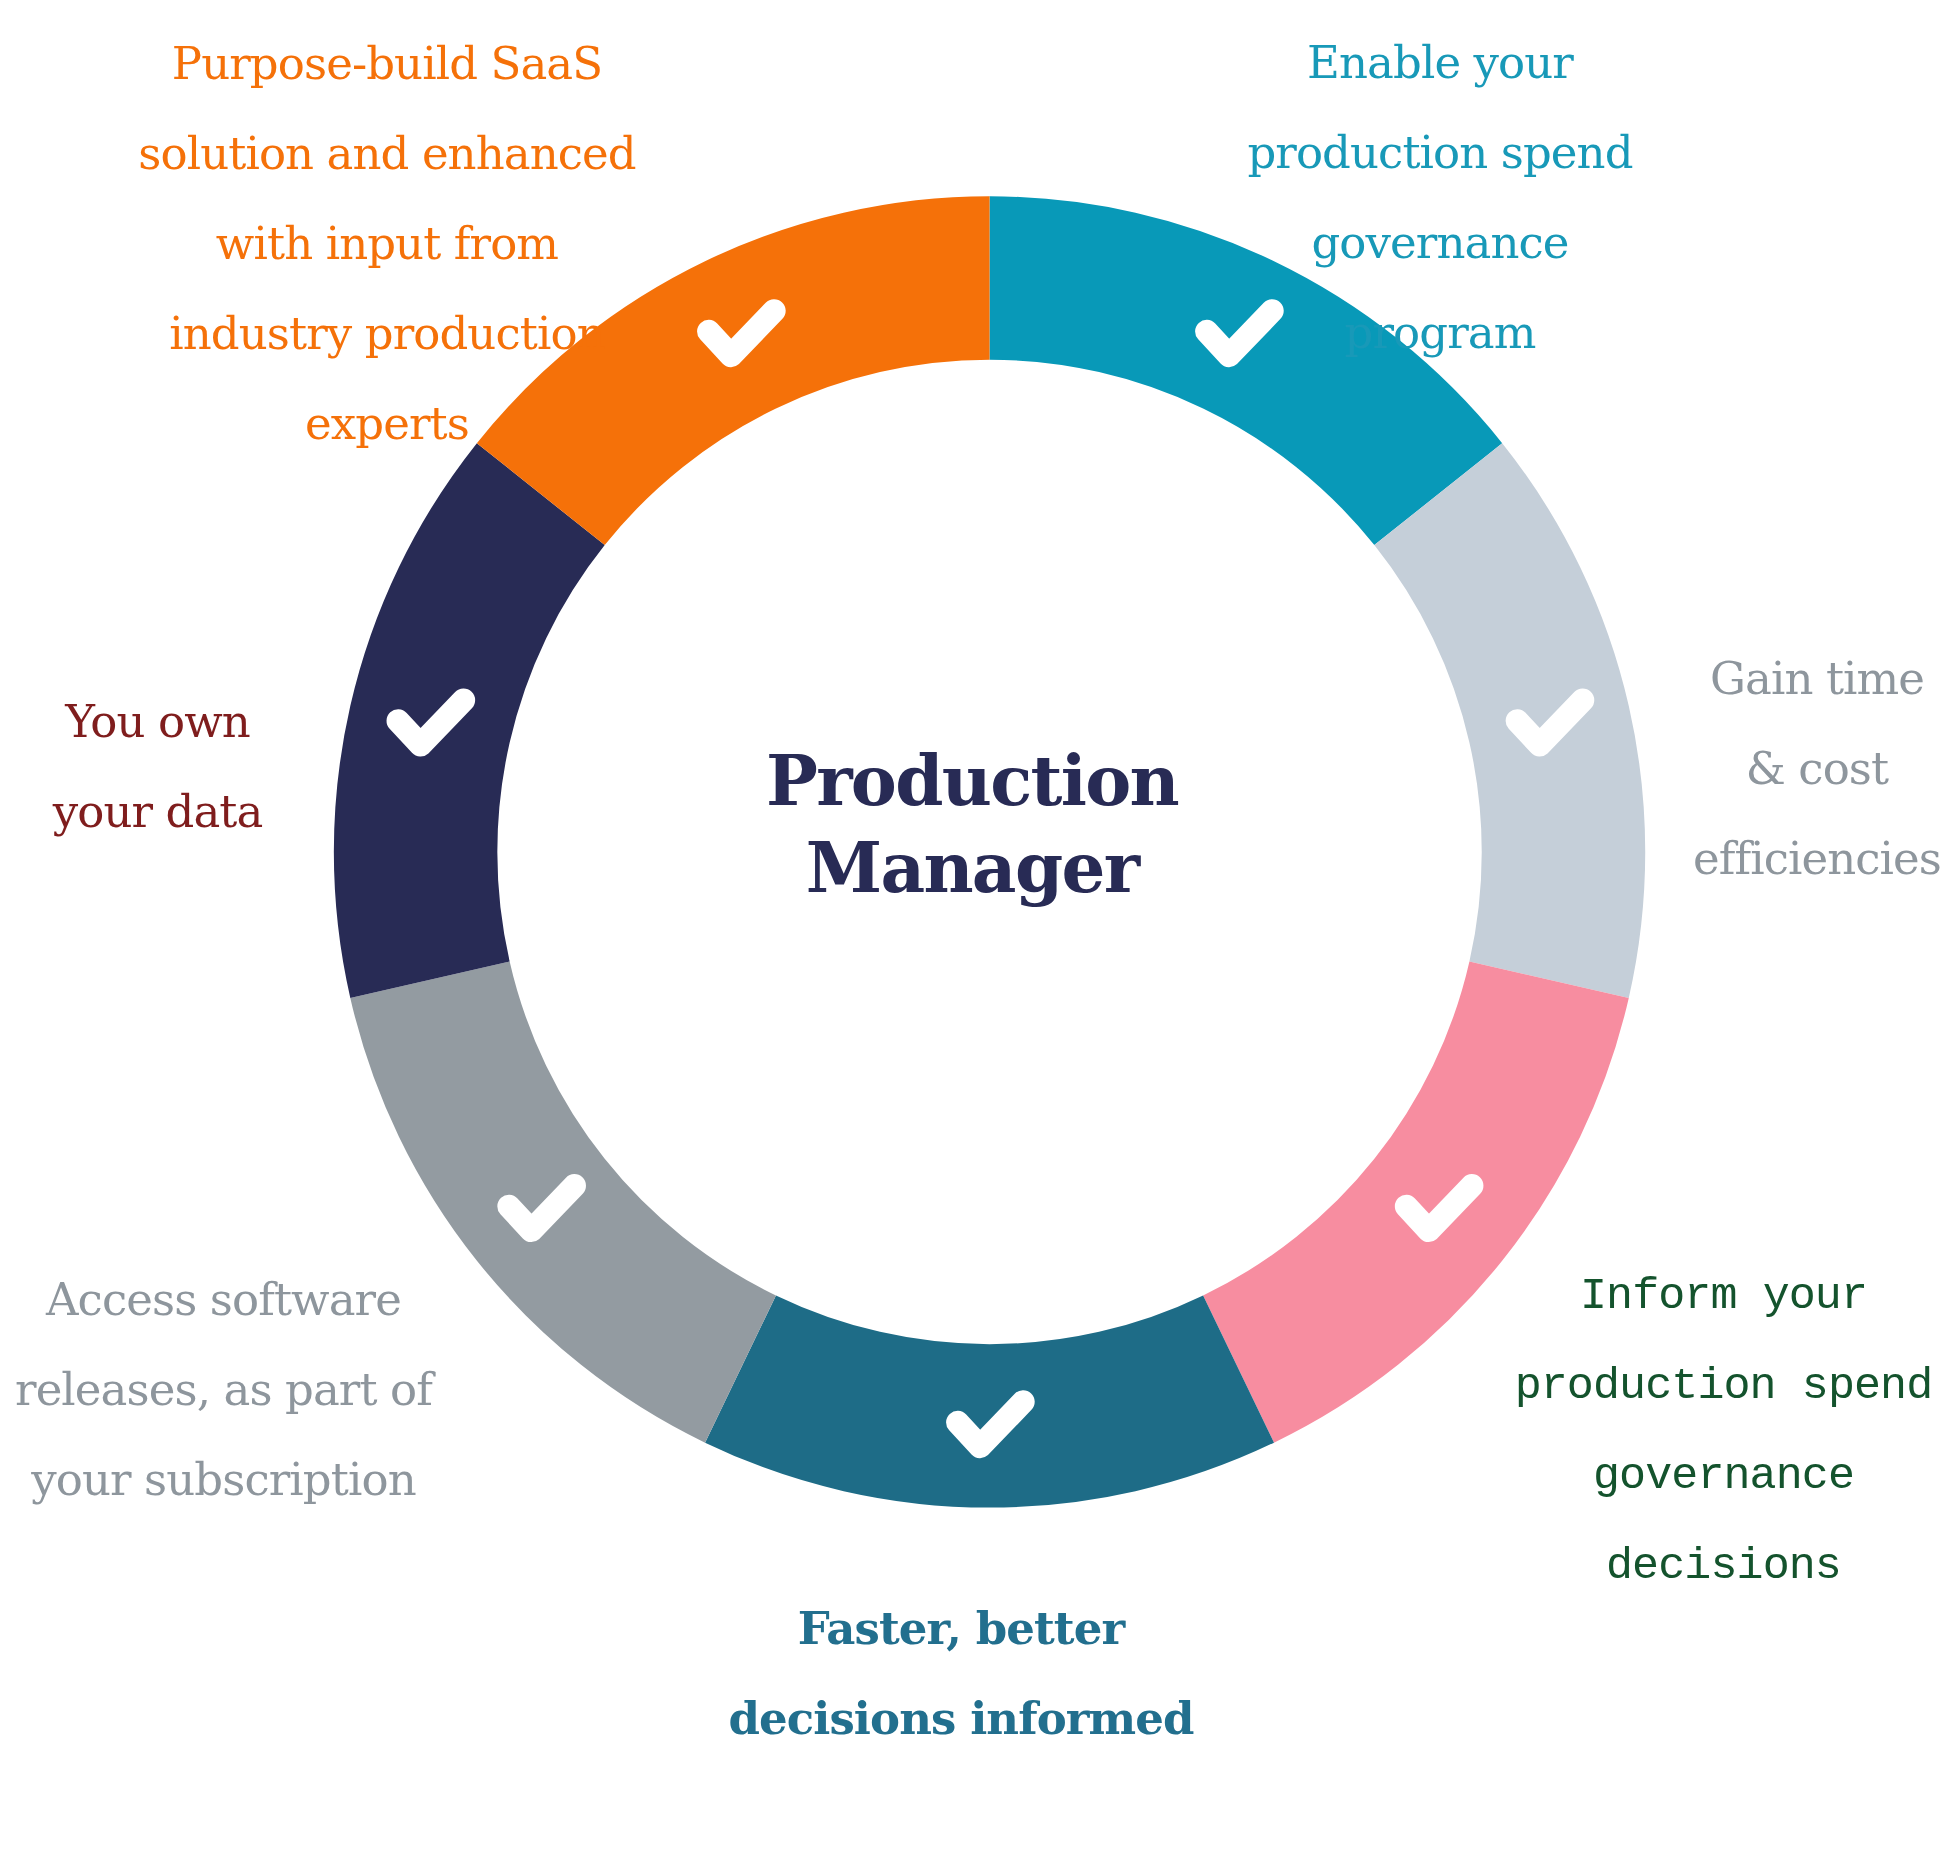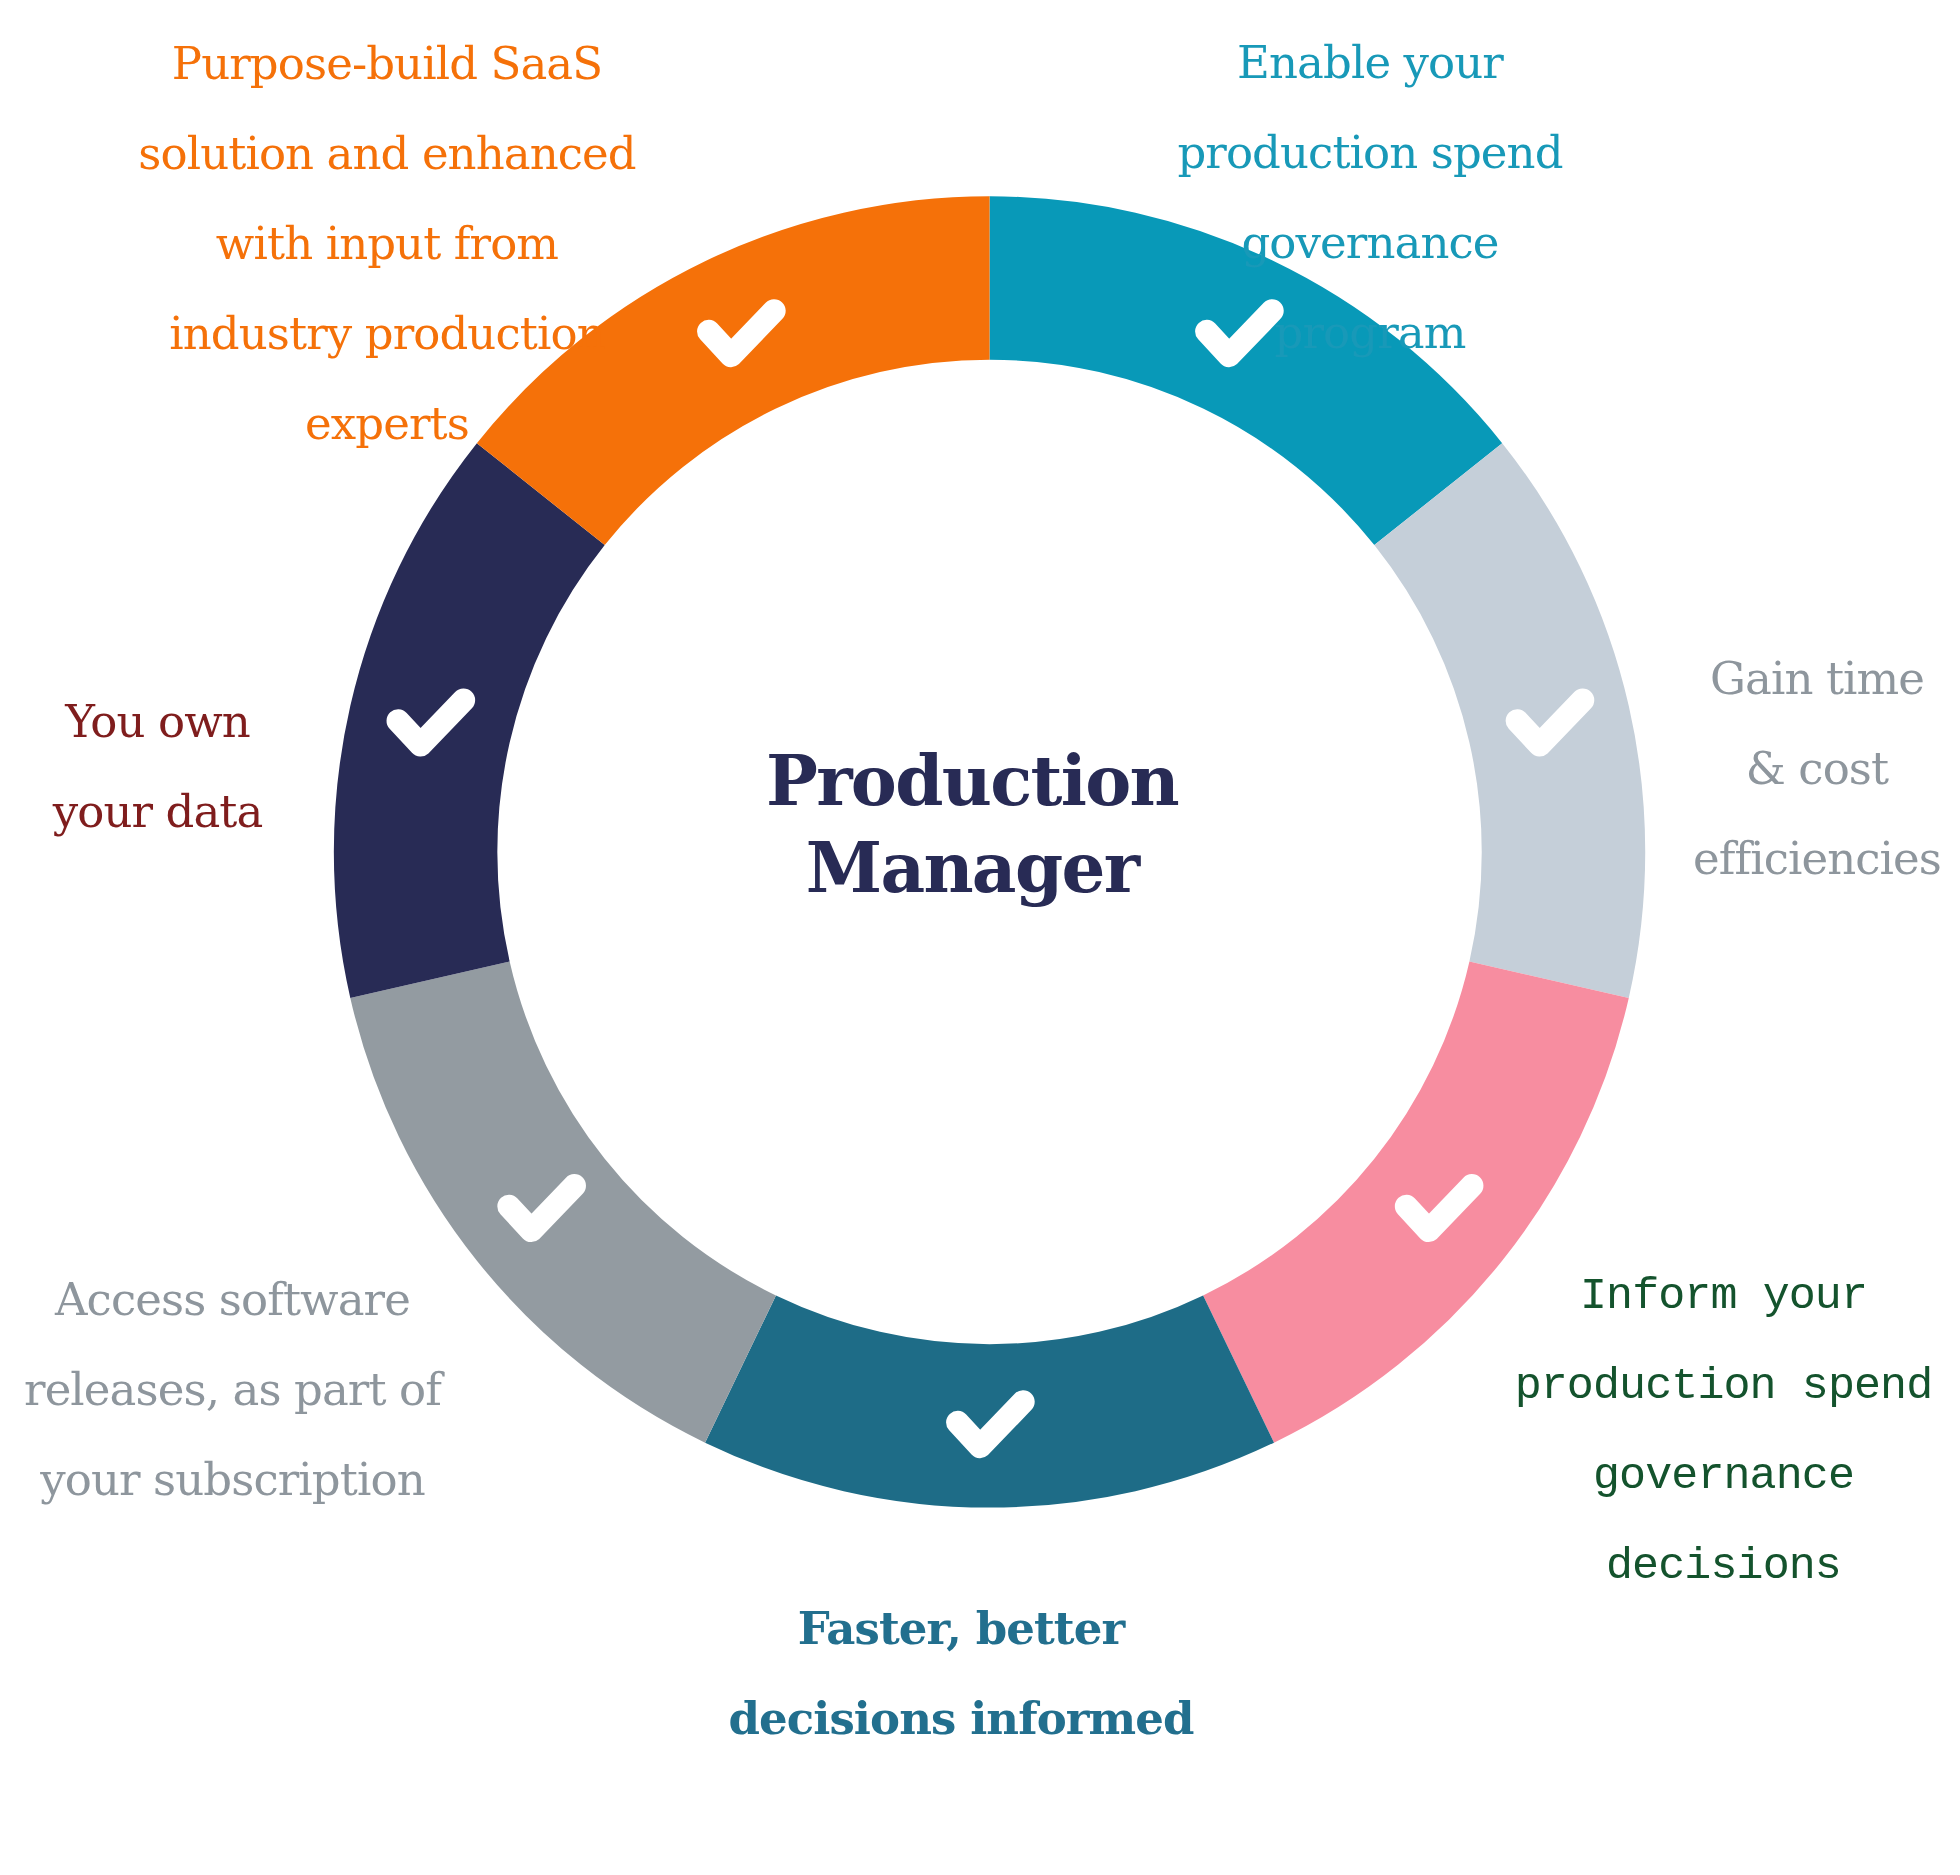--- a/index.html
+++ b/index.html
@@ -13,25 +13,25 @@
   #ring-svg{position:absolute;left:0;top:0;}
   .label{
     position:absolute;
     text-align:center;
     font-size:45px;
     line-height:58px;
     letter-spacing:-0.9px;
   }
   .label .line{display:block;white-space:nowrap;margin-top:32px;}
   #label-purpose { left:60px;   top:3.4px;    width:654px; }
-  #label-enable  { left:1069px; top:1.7px;    width:602px; }
+  #label-enable  { left:1139px; top:1.7px;    width:602px; }
   #label-gain    { left:1662px; top:618px;  width:310px; }
   #label-inform  { left:1487px; top:1236px; width:473px; }
   #label-faster  { left:660px;  top:1568px; width:602px;font-weight:bold; }
-  #label-access  { left:0px;    top:1239px; width:447px;padding-left:9px; }
+  #label-access  { left:0px;    top:1239px; width:447px; }
   #label-own     { left:2.6px;    top:661px;  width:310px; }
   #center-title{
     position:absolute;
     left:671px; top:737px; width:602px;
     text-align:center;
     font-size:69px;
     line-height:87px;
     font-weight:bold;
     letter-spacing:-1.7px;
   }

